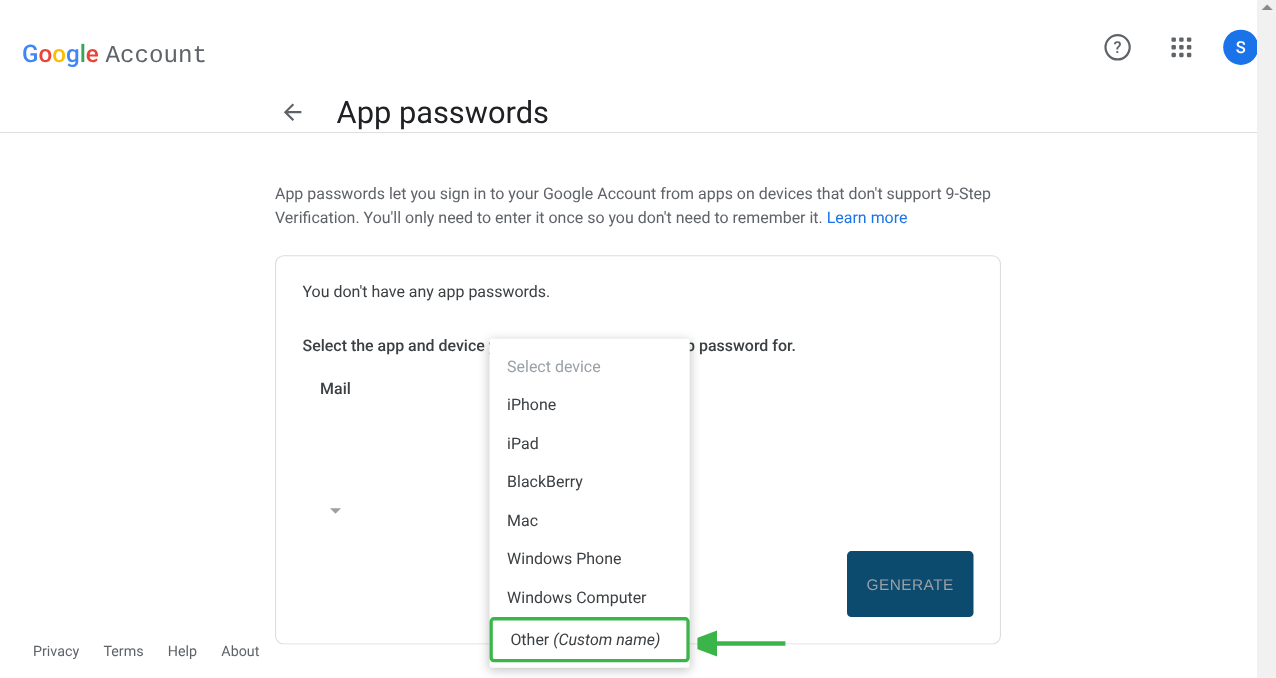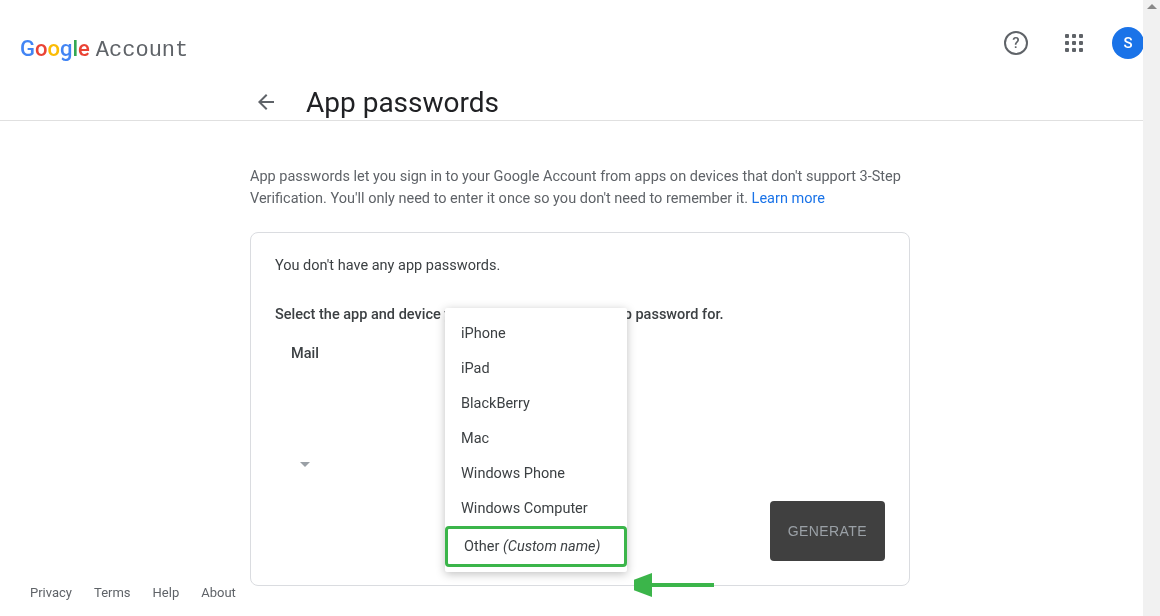--- a/index.html
+++ b/index.html
@@ -82,21 +82,21 @@
   .dd {
     display: flex; align-items: center; gap: 100px; font-size: 14.5px; color: #3c4043;
     cursor: pointer; font-weight: 500; flex-direction: column;
   }
   .caret {
     width: 0; height: 0; border-left: 5px solid transparent; border-right: 5px solid transparent;
     border-top: 5px solid #9aa0a6;
   }
   .gen-row { display: flex; justify-content: flex-end; margin-top: 34px; }
   .gen-btn {
-    background: #404040; color: #9aa0a6; border: none; border-radius: 4px;
+    background: #0c4a6e; color: #9aa0a6; border: none; border-radius: 4px;
     padding: 22px 18px; font-size: 14px; font-weight: 500; letter-spacing: .4px;
     cursor: default;
   }
   .menu {
     position: absolute; top: 0; left: 0;
     width: 182px; background: #fff;
     box-shadow: 0 2px 10px rgba(0,0,0,.25);
     border-radius: 2px; padding: 8px 0;
   }
   .menu-item {
@@ -161,40 +161,41 @@
         </svg>
     </div>
     <div class="page-title">App passwords</div>
   </div>
 </div>
 
 <div class="divider-full"></div>
 
 <div class="page">
   <div class="intro">
-    <span>App passwords let you sign in to your Google Account from apps on devices that don't support 3-Step Verification. You'll only need to enter it once so you don't need to remember it. </span><a href="#">Learn more</a>
+    <span>App passwords let you sign in to your Google Account from apps on devices that don't support 9-Step Verification. You'll only need to enter it once so you don't need to remember it. </span><a href="#">Learn more</a>
   </div>
 
   <div class="card">
     <div class="no-pw">You don't have any app passwords.</div>
     <div class="select-label">Select the app and device you want to generate the app password for.</div>
     <div class="selectors-row">
       <div class="dd">
         <span>Mail</span>
         <span class="caret"></span>
       </div>
     </div>
     <div class="gen-row">
       <button class="gen-btn">GENERATE</button>
     </div>
   </div>
 </div>
 
 <div class="menu-wrap">
   <div class="menu">
+    <div class="menu-item placeholder">Select device</div>
     <div class="menu-item">iPhone</div>
     <div class="menu-item">iPad</div>
     <div class="menu-item">BlackBerry</div>
     <div class="menu-item">Mac</div>
     <div class="menu-item">Windows Phone</div>
     <div class="menu-item">Windows Computer</div>
     <div class="menu-item highlight">
       <span>Other</span>
       <span class="custom">(Custom name)</span>
     </div>

